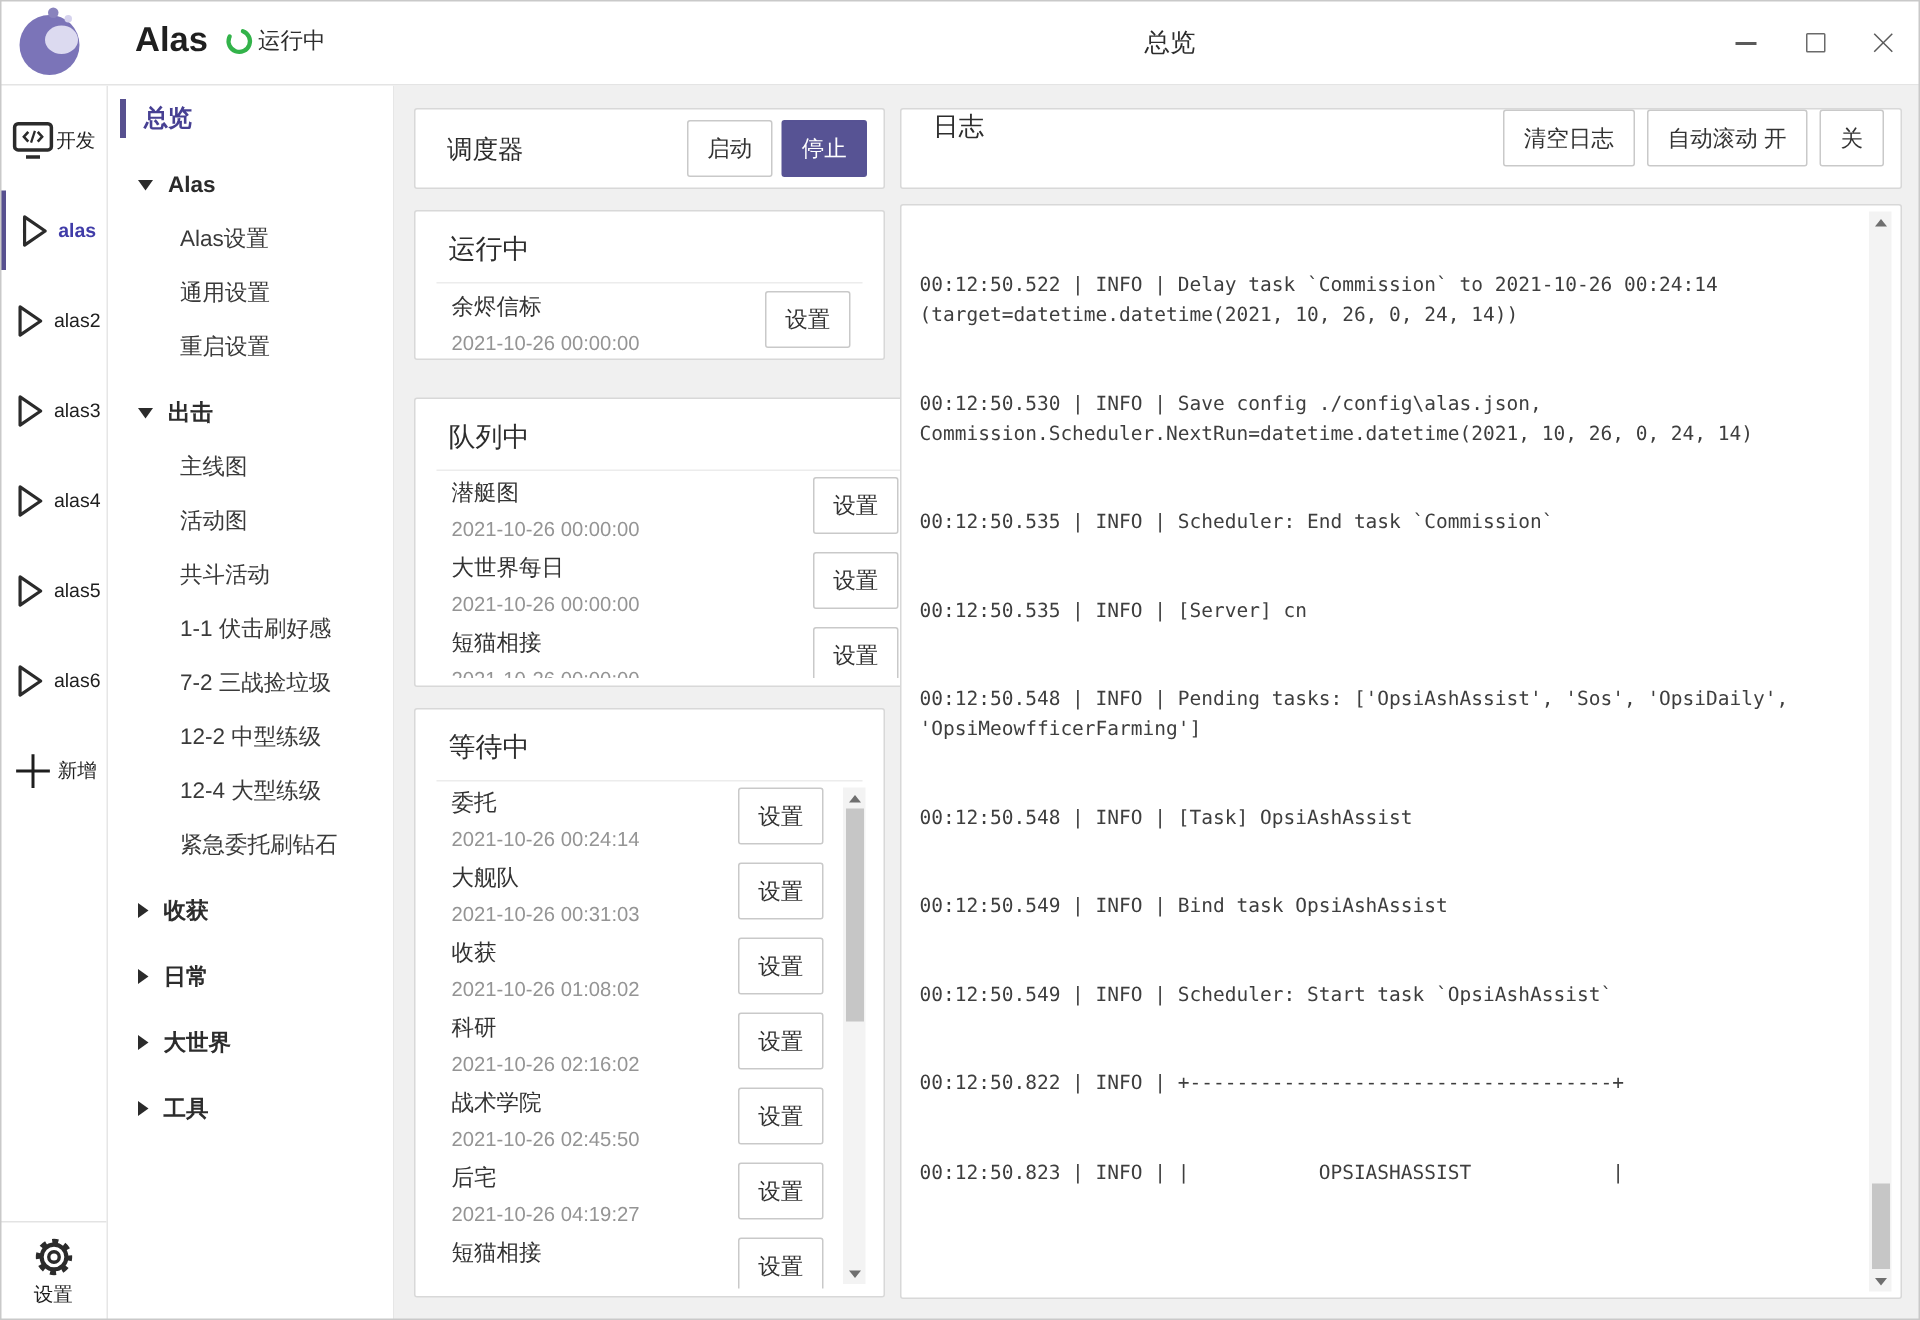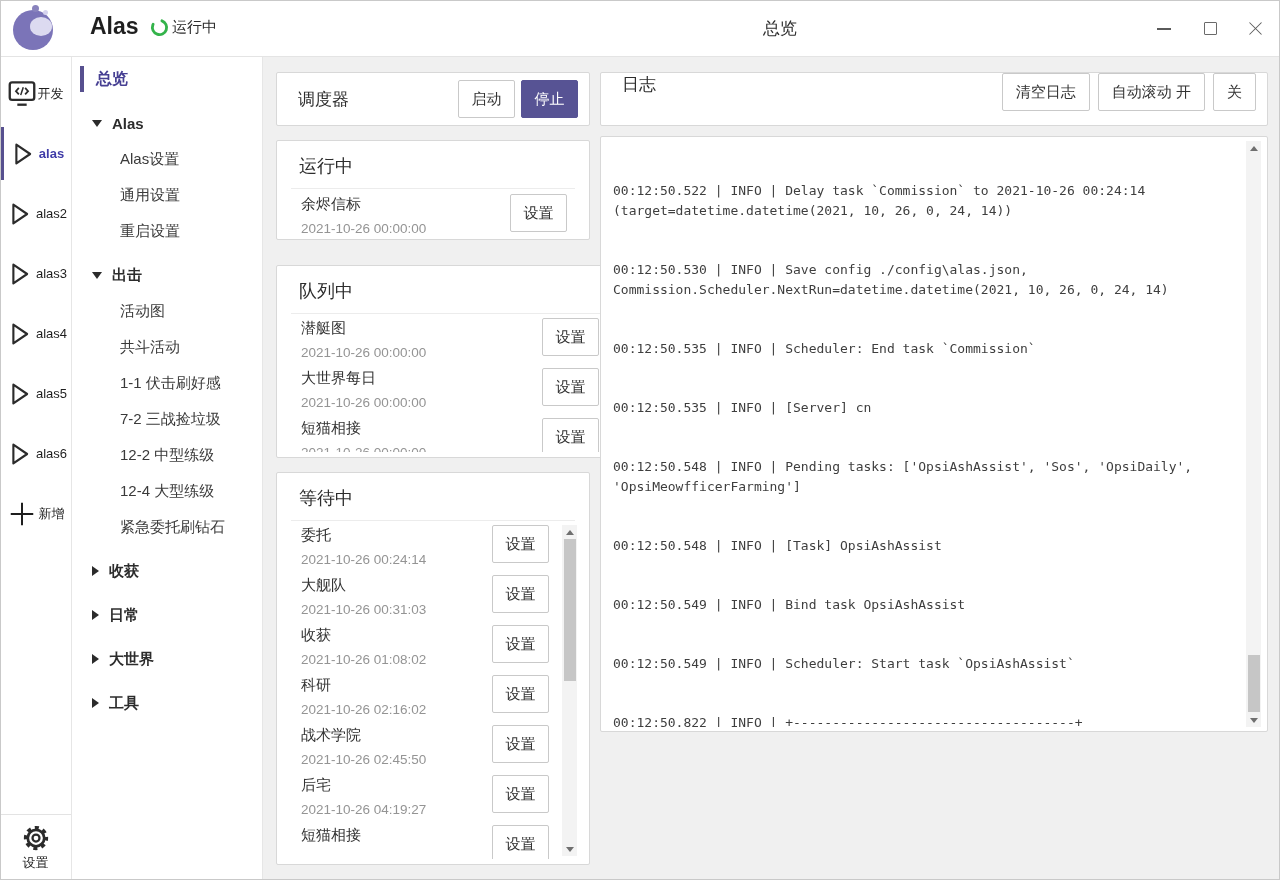--- a/index.html
+++ b/index.html
@@ -87,21 +87,21 @@
   .td { width:0; height:0; border-left:4px solid transparent; border-right:4px solid transparent; border-top:5px solid #6f6f6f; }
   .sb .thumb { position:absolute; left:1.5px; width:12px; background:#c6c6c6; cursor:pointer; }
   .sb-pending .thumb { top:16px; height:93px; }
   .sb-waiting .thumb { top:14px; height:142px; }
   .sb-log .thumb { bottom:15px; height:57px; }
 
   
   .log-header-card { left:337px; top:15px; right:12px; height:54px; display:flex; align-items:flex-start; padding:0 11px 0 21px; }
   .log-header-card .title { font-size:17px; color:#2d2d2d; flex:1; }
   .log-header-card .btn { margin-left:8px; }
-  .log-card { left:337px; top:79px; right:12px; height:596px; }
+  .log-card { left:337px; top:79px; right:12px; height:730px; }
   .log-body { position:absolute; left:12px; right:30px; top:5px; bottom:4px; overflow:hidden;
     font-family:"DejaVu Sans Mono","Liberation Mono",monospace; font-size:13px; line-height:19.7px; color:#3e3e3e; white-space:pre-wrap; }
 
   
   .spinner { width:19px; height:19px; display:block; }
 </style>
 </head>
 <body>
 
 <div class="header">
@@ -208,20 +208,23 @@
   </div>
   <div class="nav-item child">
     <span>通用设置</span>
   </div>
   <div class="nav-item child">
     <span>重启设置</span>
   </div>
   <div class="nav-item group">
     <span class="tri-down"></span>
     <span>出击</span>
+  </div>
+  <div class="nav-item child">
+    <span>主线图</span>
   </div>
   <div class="nav-item child">
     <span>活动图</span>
   </div>
   <div class="nav-item child">
     <span>共斗活动</span>
   </div>
   <div class="nav-item child">
     <span>1-1 伏击刷好感</span>
   </div>

